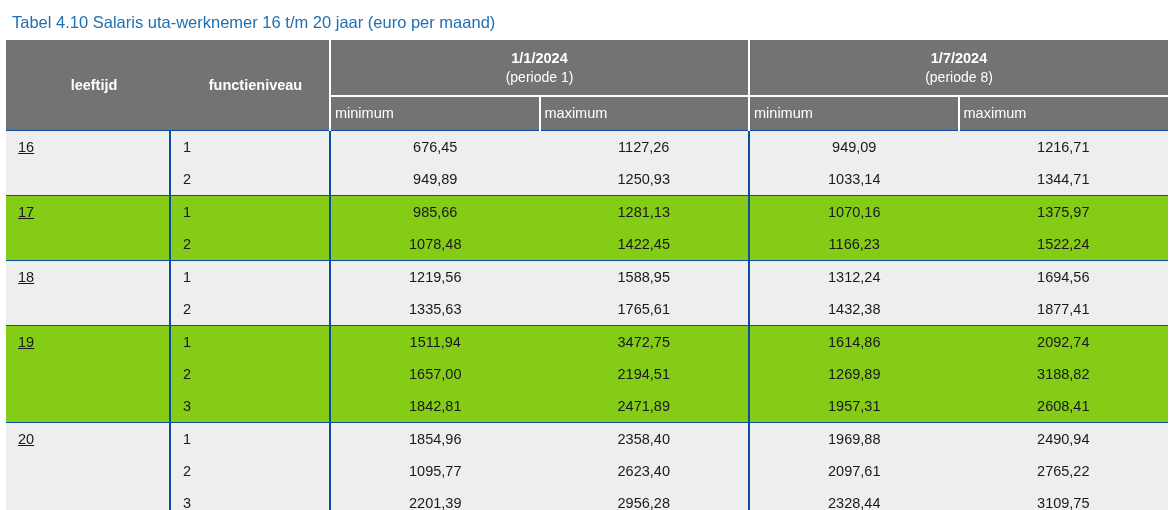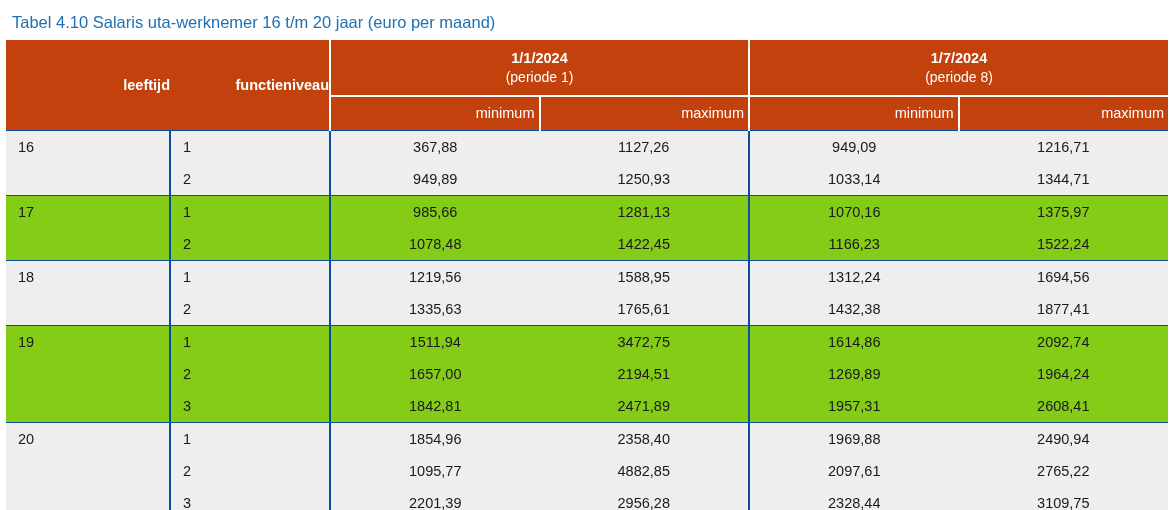--- a/index.html
+++ b/index.html
@@ -32,62 +32,63 @@
     border-collapse: collapse;
     width: 1162px;
     table-layout: fixed;
     font-size: 14.5px;
   }
   table.tbl col.c-age    { width: 164px; }
   table.tbl col.c-level  { width: 160px; }
   table.tbl col.c-money  { width: 209.5px; }
 
   thead th {
-    background: #c2410c;
+    background: #737373;
     color: #ffffff;
     font-weight: bold;
     padding: 0;
     border: 0;
     vertical-align: middle;
   }
   .th-pad-left {
     padding: 9px 0 9px 12px;
-    text-align: right;
+    text-align: center;
   }
   .th-group {
     text-align: center;
     padding: 9px 4px 8px 4px;
     line-height: 19px;
     border-left: 2px solid #ffffff;
   }
   .th-group .sub {
     font-weight: normal;
     font-size: 14px;
   }
   .th-sub {
-    text-align: right;
+    text-align: left;
     padding: 8px 4px 9px 4px;
     font-weight: normal;
     border-top: 2px solid #ffffff;
     border-left: 2px solid #ffffff;
   }
 
   tbody td {
     padding: 4px 0 4px 0;
     border: 0;
     vertical-align: middle;
     height: 24px;
   }
   tbody tr.band-a td { background: #eeeeee; }
   tbody tr.band-b td { background: #84cc16; }
 
   td.age {
     padding-left: 12px;
     text-align: left;
     color: #1a1a1a;
+    text-decoration: underline;
   }
   td.level {
     padding-left: 12px;
     text-align: left;
     border-left: 2px solid #0b4da2;
   }
   td.money {
     text-align: center;
     border-left: 2px solid #0b4da2;
   }
@@ -134,21 +135,21 @@
         <th class="th-sub">minimum</th>
         <th class="th-sub">maximum</th>
         <th class="th-sub">minimum</th>
         <th class="th-sub">maximum</th>
       </tr>
     </thead>
     <tbody id="tbody">
         <tr class="band-a group-start">
           <td class="age">16</td>
           <td class="level">1</td>
-          <td class="money">367,88</td>
+          <td class="money">676,45</td>
           <td class="money plain">1127,26</td>
           <td class="money">949,09</td>
           <td class="money plain">1216,71</td>
         </tr>
         <tr class="band-a">
           <td class="age"></td>
           <td class="level">2</td>
           <td class="money">949,89</td>
           <td class="money plain">1250,93</td>
           <td class="money">1033,14</td>
@@ -193,21 +194,21 @@
           <td class="money plain">3472,75</td>
           <td class="money">1614,86</td>
           <td class="money plain">2092,74</td>
         </tr>
         <tr class="band-b">
           <td class="age"></td>
           <td class="level">2</td>
           <td class="money">1657,00</td>
           <td class="money plain">2194,51</td>
           <td class="money">1269,89</td>
-          <td class="money plain">1964,24</td>
+          <td class="money plain">3188,82</td>
         </tr>
         <tr class="band-b">
           <td class="age"></td>
           <td class="level">3</td>
           <td class="money">1842,81</td>
           <td class="money plain">2471,89</td>
           <td class="money">1957,31</td>
           <td class="money plain">2608,41</td>
         </tr>
         <tr class="band-a group-start">
@@ -215,21 +216,21 @@
           <td class="level">1</td>
           <td class="money">1854,96</td>
           <td class="money plain">2358,40</td>
           <td class="money">1969,88</td>
           <td class="money plain">2490,94</td>
         </tr>
         <tr class="band-a">
           <td class="age"></td>
           <td class="level">2</td>
           <td class="money">1095,77</td>
-          <td class="money plain">4882,85</td>
+          <td class="money plain">2623,40</td>
           <td class="money">2097,61</td>
           <td class="money plain">2765,22</td>
         </tr>
         <tr class="band-a last">
           <td class="age"></td>
           <td class="level">3</td>
           <td class="money">2201,39</td>
           <td class="money plain">2956,28</td>
           <td class="money">2328,44</td>
           <td class="money plain">3109,75</td>

